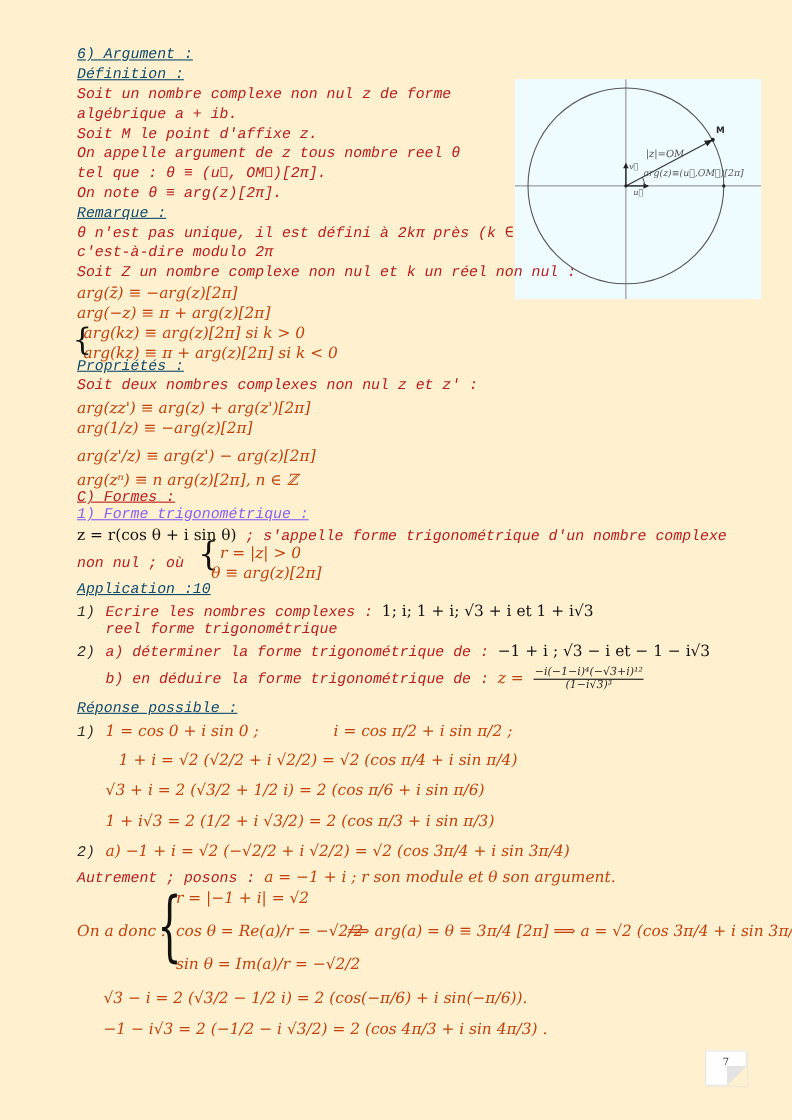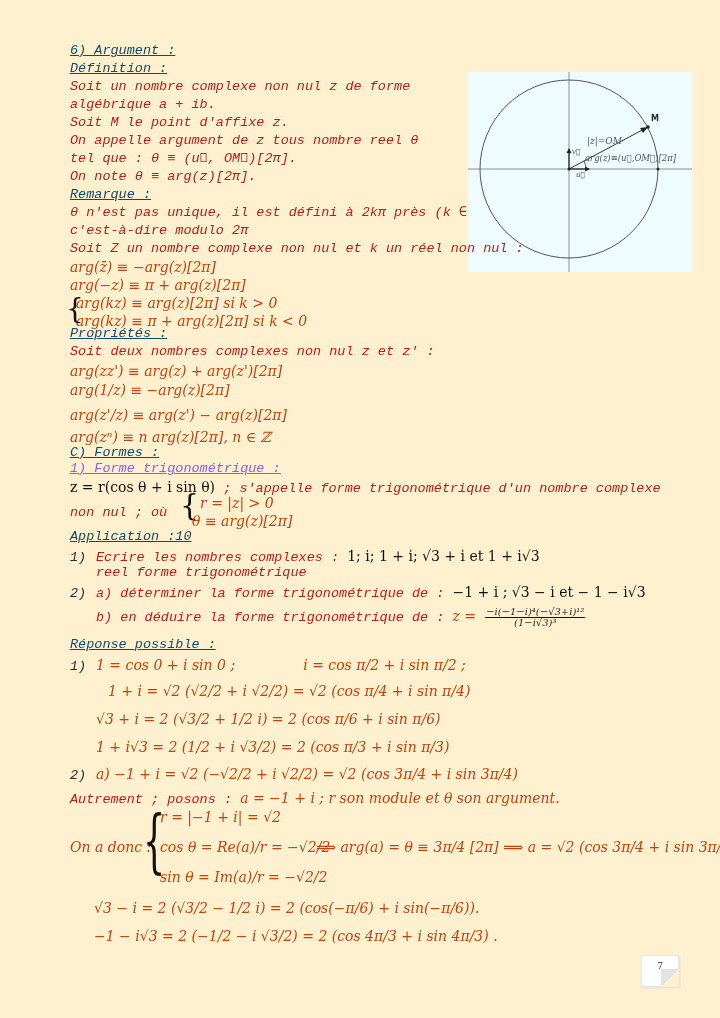--- a/index.html
+++ b/index.html
@@ -3,21 +3,21 @@
 <meta charset="utf-8">
 <style>
   html, body { margin:0; padding:0; }
   body { width:720px; height:1018px; background:#fff1cf; position:relative; overflow:hidden;
          font-family:"Liberation Mono", monospace; color:#2a2a2a; }
   .ln { position:absolute; left:70px; white-space:nowrap; font-size:13.5px; line-height:18px; }
   .it { font-style:italic; font-family:"Liberation Mono", monospace; color:#b91c1c; }
   .m { font-family:"DejaVu Serif", serif; font-style:italic; font-size:14px; color:#c2410c; }
   .mr { font-family:"DejaVu Serif", serif; font-style:normal; font-size:14px; color:#111; }
   .h-green { color:#0c4a6e; font-style:italic; text-decoration:underline; }
-  .h-red { color:#0c4a6e; font-style:italic; text-decoration:underline; }
+  .h-red { color:#b91c1c; font-style:italic; text-decoration:underline; }
   .h-blue { color:#8b5cf6; font-style:italic; text-decoration:underline; }
   .num { display:inline-block; width:26px; font-style:italic; }
   .frac { display:inline-block; vertical-align:middle; text-align:center; font-size:10px; line-height:10px; margin:0 1px; }
   .frac span { display:block; }
   .frac .top { border-bottom:1px solid #111; padding:0 1px; }
   .brace { font-family:"DejaVu Serif", serif; font-size:30px; line-height:30px; color:#111; }
   #diagram { position:absolute; left:468px; top:72px; width:224px; height:200px; background:#eefbff; }
   #pagebox { position:absolute; left:641px; top:955px; width:36px; height:30px; background:#fff;
              border:1px solid #e6e6e6; box-shadow:1px 1px 2px #ddd; font-family:"DejaVu Serif", serif;
              font-size:9px; text-align:center; line-height:20px; color:#333; }

